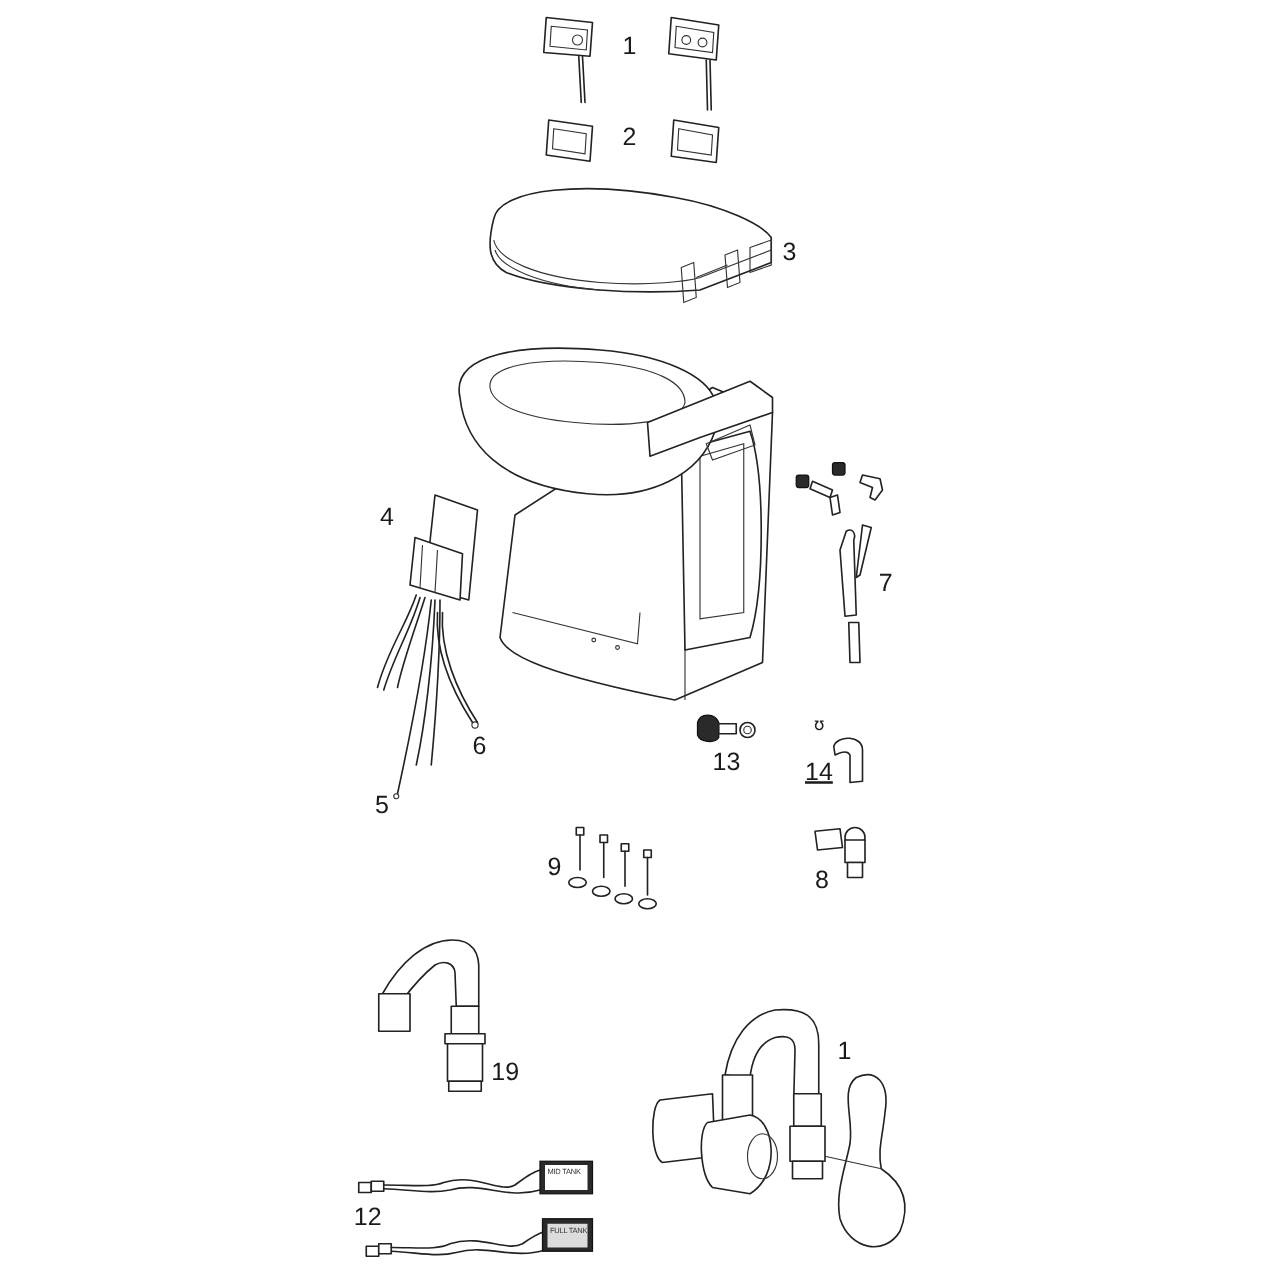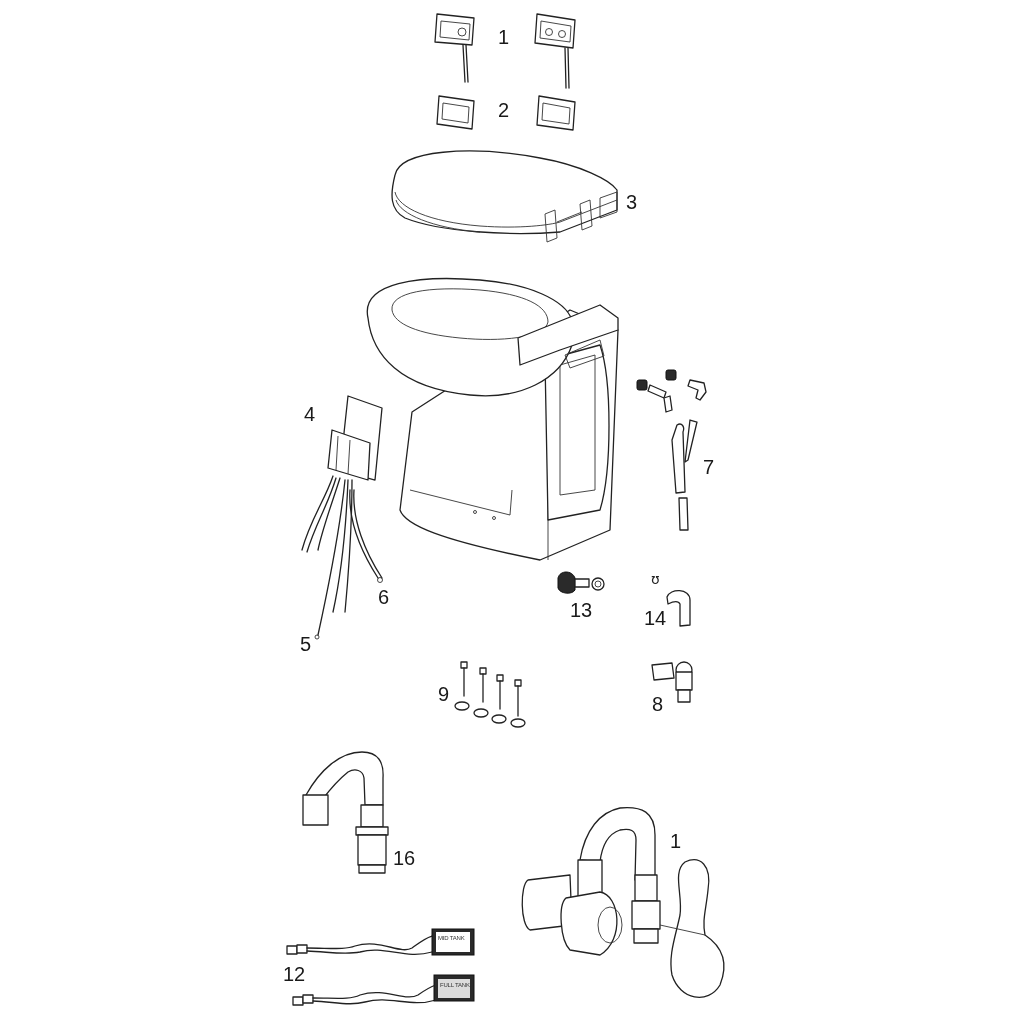--- a/index.html
+++ b/index.html
@@ -181,20 +181,20 @@
 
 <div class="callout" style="left:498px; top:27px;">1</div>
 <div class="callout" style="left:498px; top:100px;">2</div>
 <div class="callout" style="left:626px; top:192px;">3</div>
 <div class="callout" style="left:304px; top:404px;">4</div>
 <div class="callout" style="left:300px; top:634px;">5</div>
 <div class="callout" style="left:378px; top:587px;">6</div>
 <div class="callout" style="left:703px; top:457px;">7</div>
 <div class="callout" style="left:652px; top:694px;">8</div>
 <div class="callout" style="left:438px; top:684px;">9</div>
-<div class="callout" style="left:393px; top:848px;">16</div>
+<div class="callout" style="left:393px; top:848px;">19</div>
 <div class="callout" style="left:670px; top:831px;">1</div>
 <div class="callout" style="left:283px; top:964px;text-align:right;">12</div>
 <div class="callout" style="left:570px; top:600px;">13</div>
-<div class="callout" style="left:644px; top:608px;">14</div>
+<div class="callout" style="left:644px; top:608px;text-decoration:underline;">14</div>
 
 <div class="tank-label" style="left:438px; top:935px;">MID TANK</div>
 <div class="tank-label" style="left:440px; top:982px;">FULL TANK</div>
 
 </body></html>

